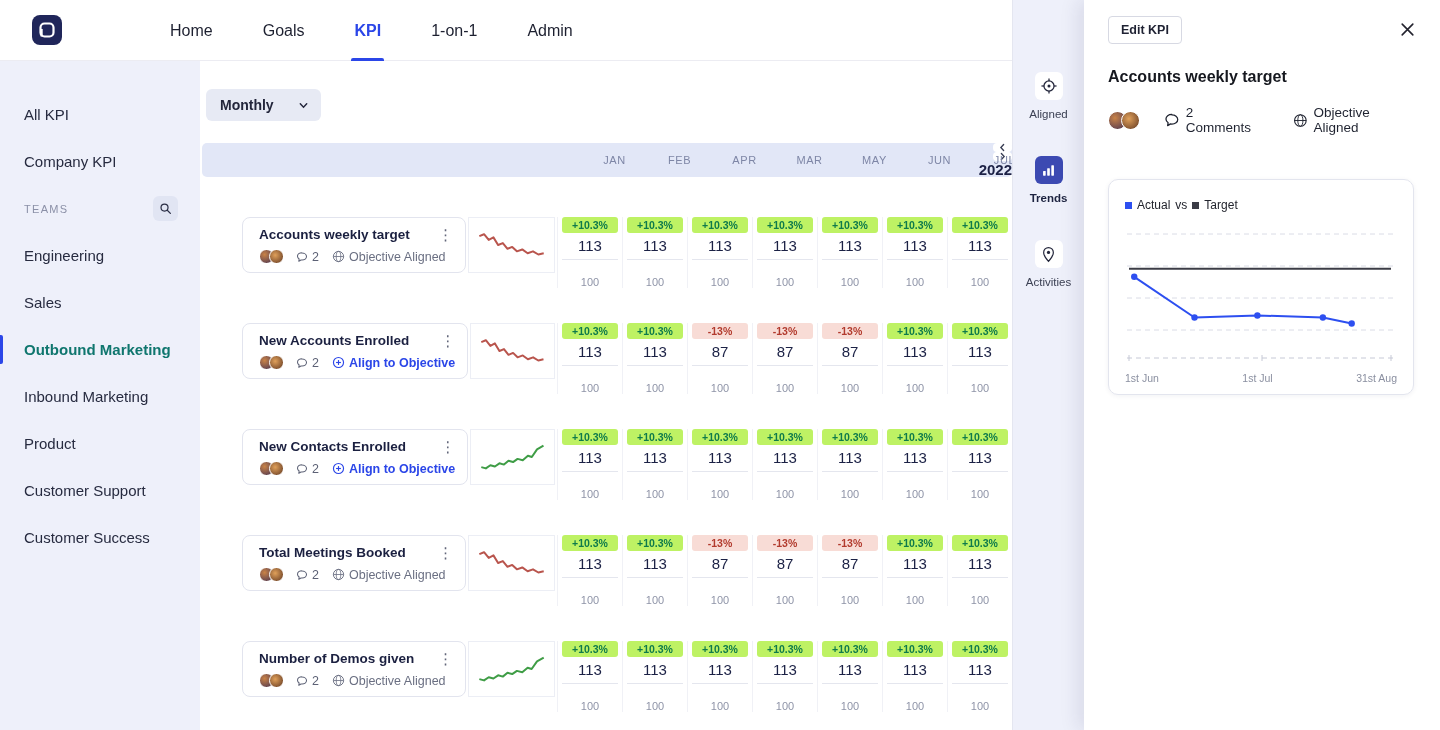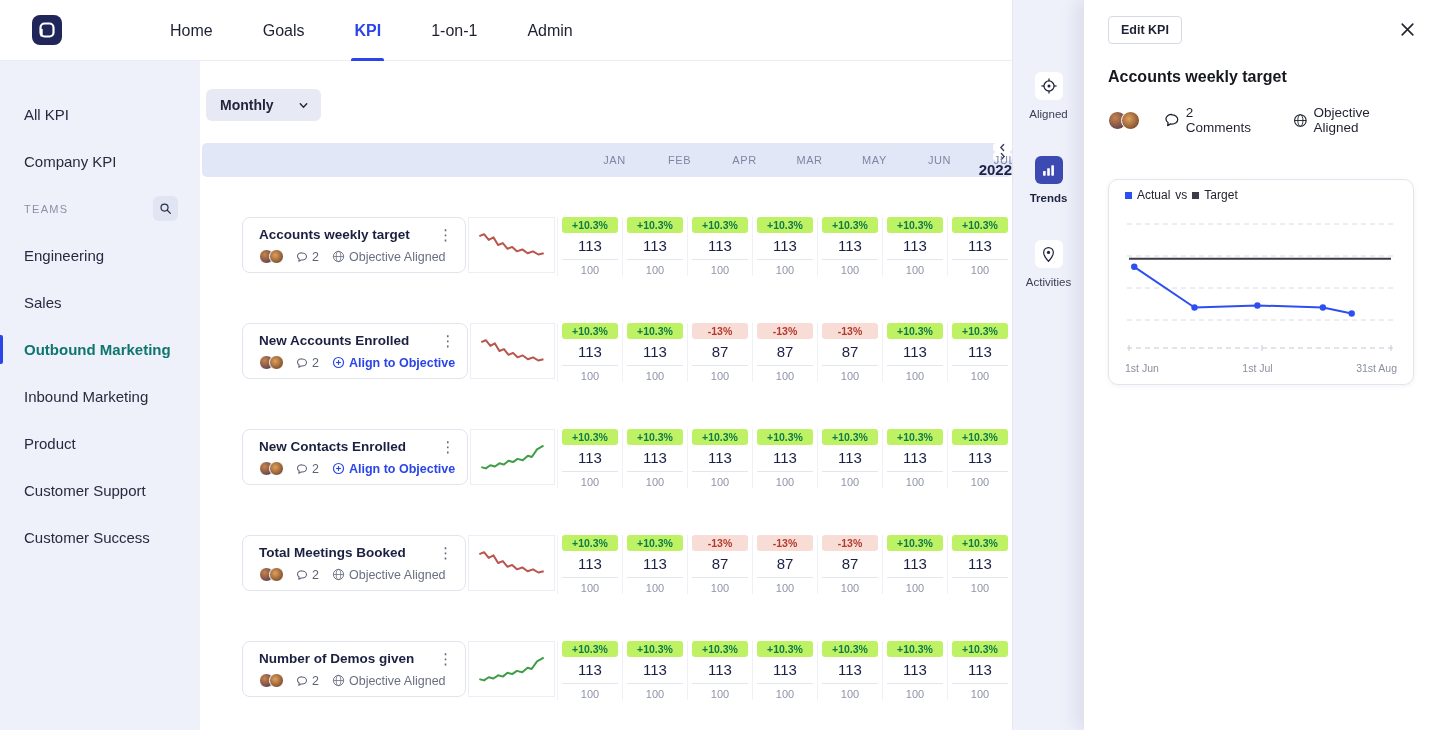--- a/index.html
+++ b/index.html
@@ -65,21 +65,21 @@
   .spark { width:94px; height:56px; margin-left:2px; border:1px solid #eceef5; background:#fff; padding:8px 9px; }
   .spark svg { width:100%; height:100%; }
 
   .cells { display:flex; margin-left:2px; }
   .cell { width:65px; text-align:center; border-left:1px solid #f0f1f6; cursor:pointer; }
   .chip { display:block; margin:0 4px; height:16px; line-height:16px; border-radius:3px;
     font-size:10.5px; font-weight:700; }
   .chip.pos { background:#bef264; color:#0e7a4b; }
   .chip.neg { background:#f8dcd6; color:#b23b2e; }
   .val { display:block; font-size:15px; font-weight:400; color:#1b2145; margin-top:4px; }
-  .tgt { display:block; margin:5px 4px 0; padding-top:4px; border-top:1px solid #e4e6ee;
+  .tgt { display:block; margin:5px 4px 0; padding-top:16px; border-top:1px solid #e4e6ee;
     font-size:11px; color:#8f94a8; }
 
   
   .rail { position:absolute; left:1012px; top:0; width:72px; height:730px; background:#eef0fa;
     border-left:1px solid #e4e6f0; display:flex; flex-direction:column; align-items:center;
     padding-top:72px; }
   .rail-item { display:flex; flex-direction:column; align-items:center; margin-bottom:36px; cursor:pointer; }
   .rail-icon { width:28px; height:28px; border-radius:6px; background:#fff; color:#23263b;
     display:flex; align-items:center; justify-content:center; }
   .rail-item.active .rail-icon { background:#3c4ab2; color:#fff; }
@@ -96,21 +96,21 @@
   .panel-title { margin:24px 24px 0; font-size:16px; font-weight:700; color:#16181f; }
   .panel-meta { margin:19px 24px 0; display:flex; align-items:center; font-size:13.5px; color:#1f2330;gap:6px; }
   .pav { width:19px; height:19px; border-radius:50%; border:1.5px solid #fff; }
   .pav1 { background:radial-gradient(circle at 35% 35%, #c98347, #433052); }
   .pav2 { background:radial-gradient(circle at 40% 40%, #e0a05a, #5f3620); margin-left:-6px; }
   .pmeta-item { display:flex; align-items:center; gap:6px; }
   .pmeta-item.comments { margin-left:18px; }
   .pmeta-item.aligned { margin-left:26px; }
 
   .chart-card { margin:44px 26px 0 24px; border:1px solid #e3e5ee; border-radius:10px;
-    box-shadow:0 1px 5px rgba(25,28,60,.06); padding:8px 16px 10px; }
+    box-shadow:0 1px 5px rgba(25,28,60,.06); padding:18px 16px 10px; }
   .legend { display:flex; align-items:center; gap:5px; font-size:12px; color:#23252e; }
   .sw { width:7px; height:7px; display:inline-block; }
   .chart-svg { width:274px; height:150px; display:block; margin-top:8px; }
   .x-labels { display:flex; justify-content:space-between; font-size:10.5px; color:#8a8fa0; margin-top:2px; }
 </style>
 </head>
 <body>
 
 <header class="topbar">
   <span class="logo">

